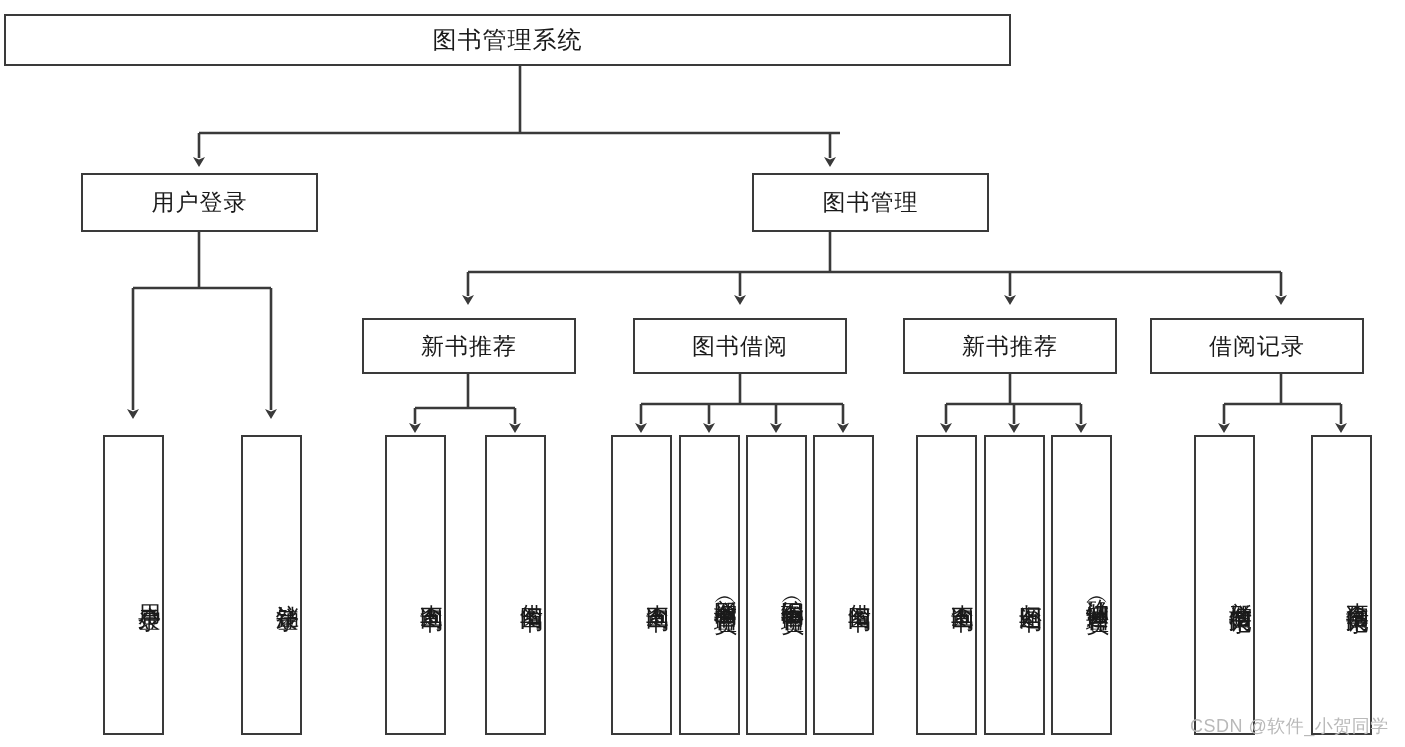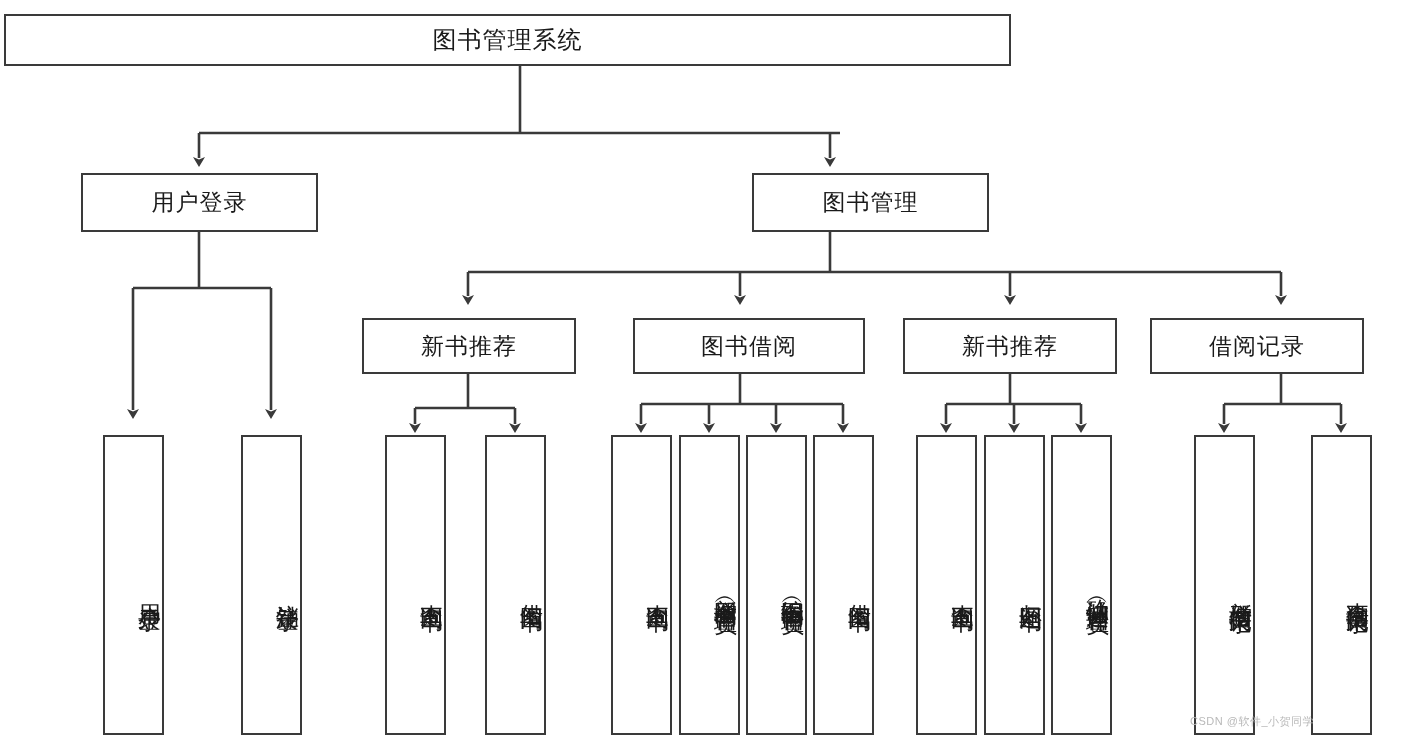--- a/index.html
+++ b/index.html
@@ -56,21 +56,21 @@
     display: block;
     max-height: 100%;
   }
   .node.root {
     font-size: 24px;
   }
   #watermark {
     position: absolute;
     left: 1190px;
     top: 714px;
-    font-size: 11px;
+    font-size: 18px;
     color: #b9b9b9;
     letter-spacing: 0.5px;
     white-space: nowrap;
   }
 </style>
 </head>
 <body>
 
 <div id="canvas">
 
@@ -131,21 +131,21 @@
   <div class="node horiz" style="left:81px; top:173px; width:237px; height:59px;">
     <span class="nlabel">用户登录</span>
   </div>
   <div class="node horiz" style="left:752px; top:173px; width:237px; height:59px;">
     <span class="nlabel">图书管理</span>
   </div>
 
   <div class="node horiz" style="left:362px; top:318px; width:214px; height:56px;">
     <span class="nlabel">新书推荐</span>
   </div>
-  <div class="node horiz" style="left:633px; top:318px; width:232px; height:56px;">
+  <div class="node horiz" style="left:633px; top:318px; width:214px; height:56px;">
     <span class="nlabel">图书借阅</span>
   </div>
   <div class="node horiz" style="left:903px; top:318px; width:214px; height:56px;">
     <span class="nlabel">新书推荐</span>
   </div>
   <div class="node horiz" style="left:1150px; top:318px; width:214px; height:56px;">
     <span class="nlabel">借阅记录</span>
   </div>
 
   <div class="node vert" style="left:103px; top:435px; width:61px; height:300px;">

